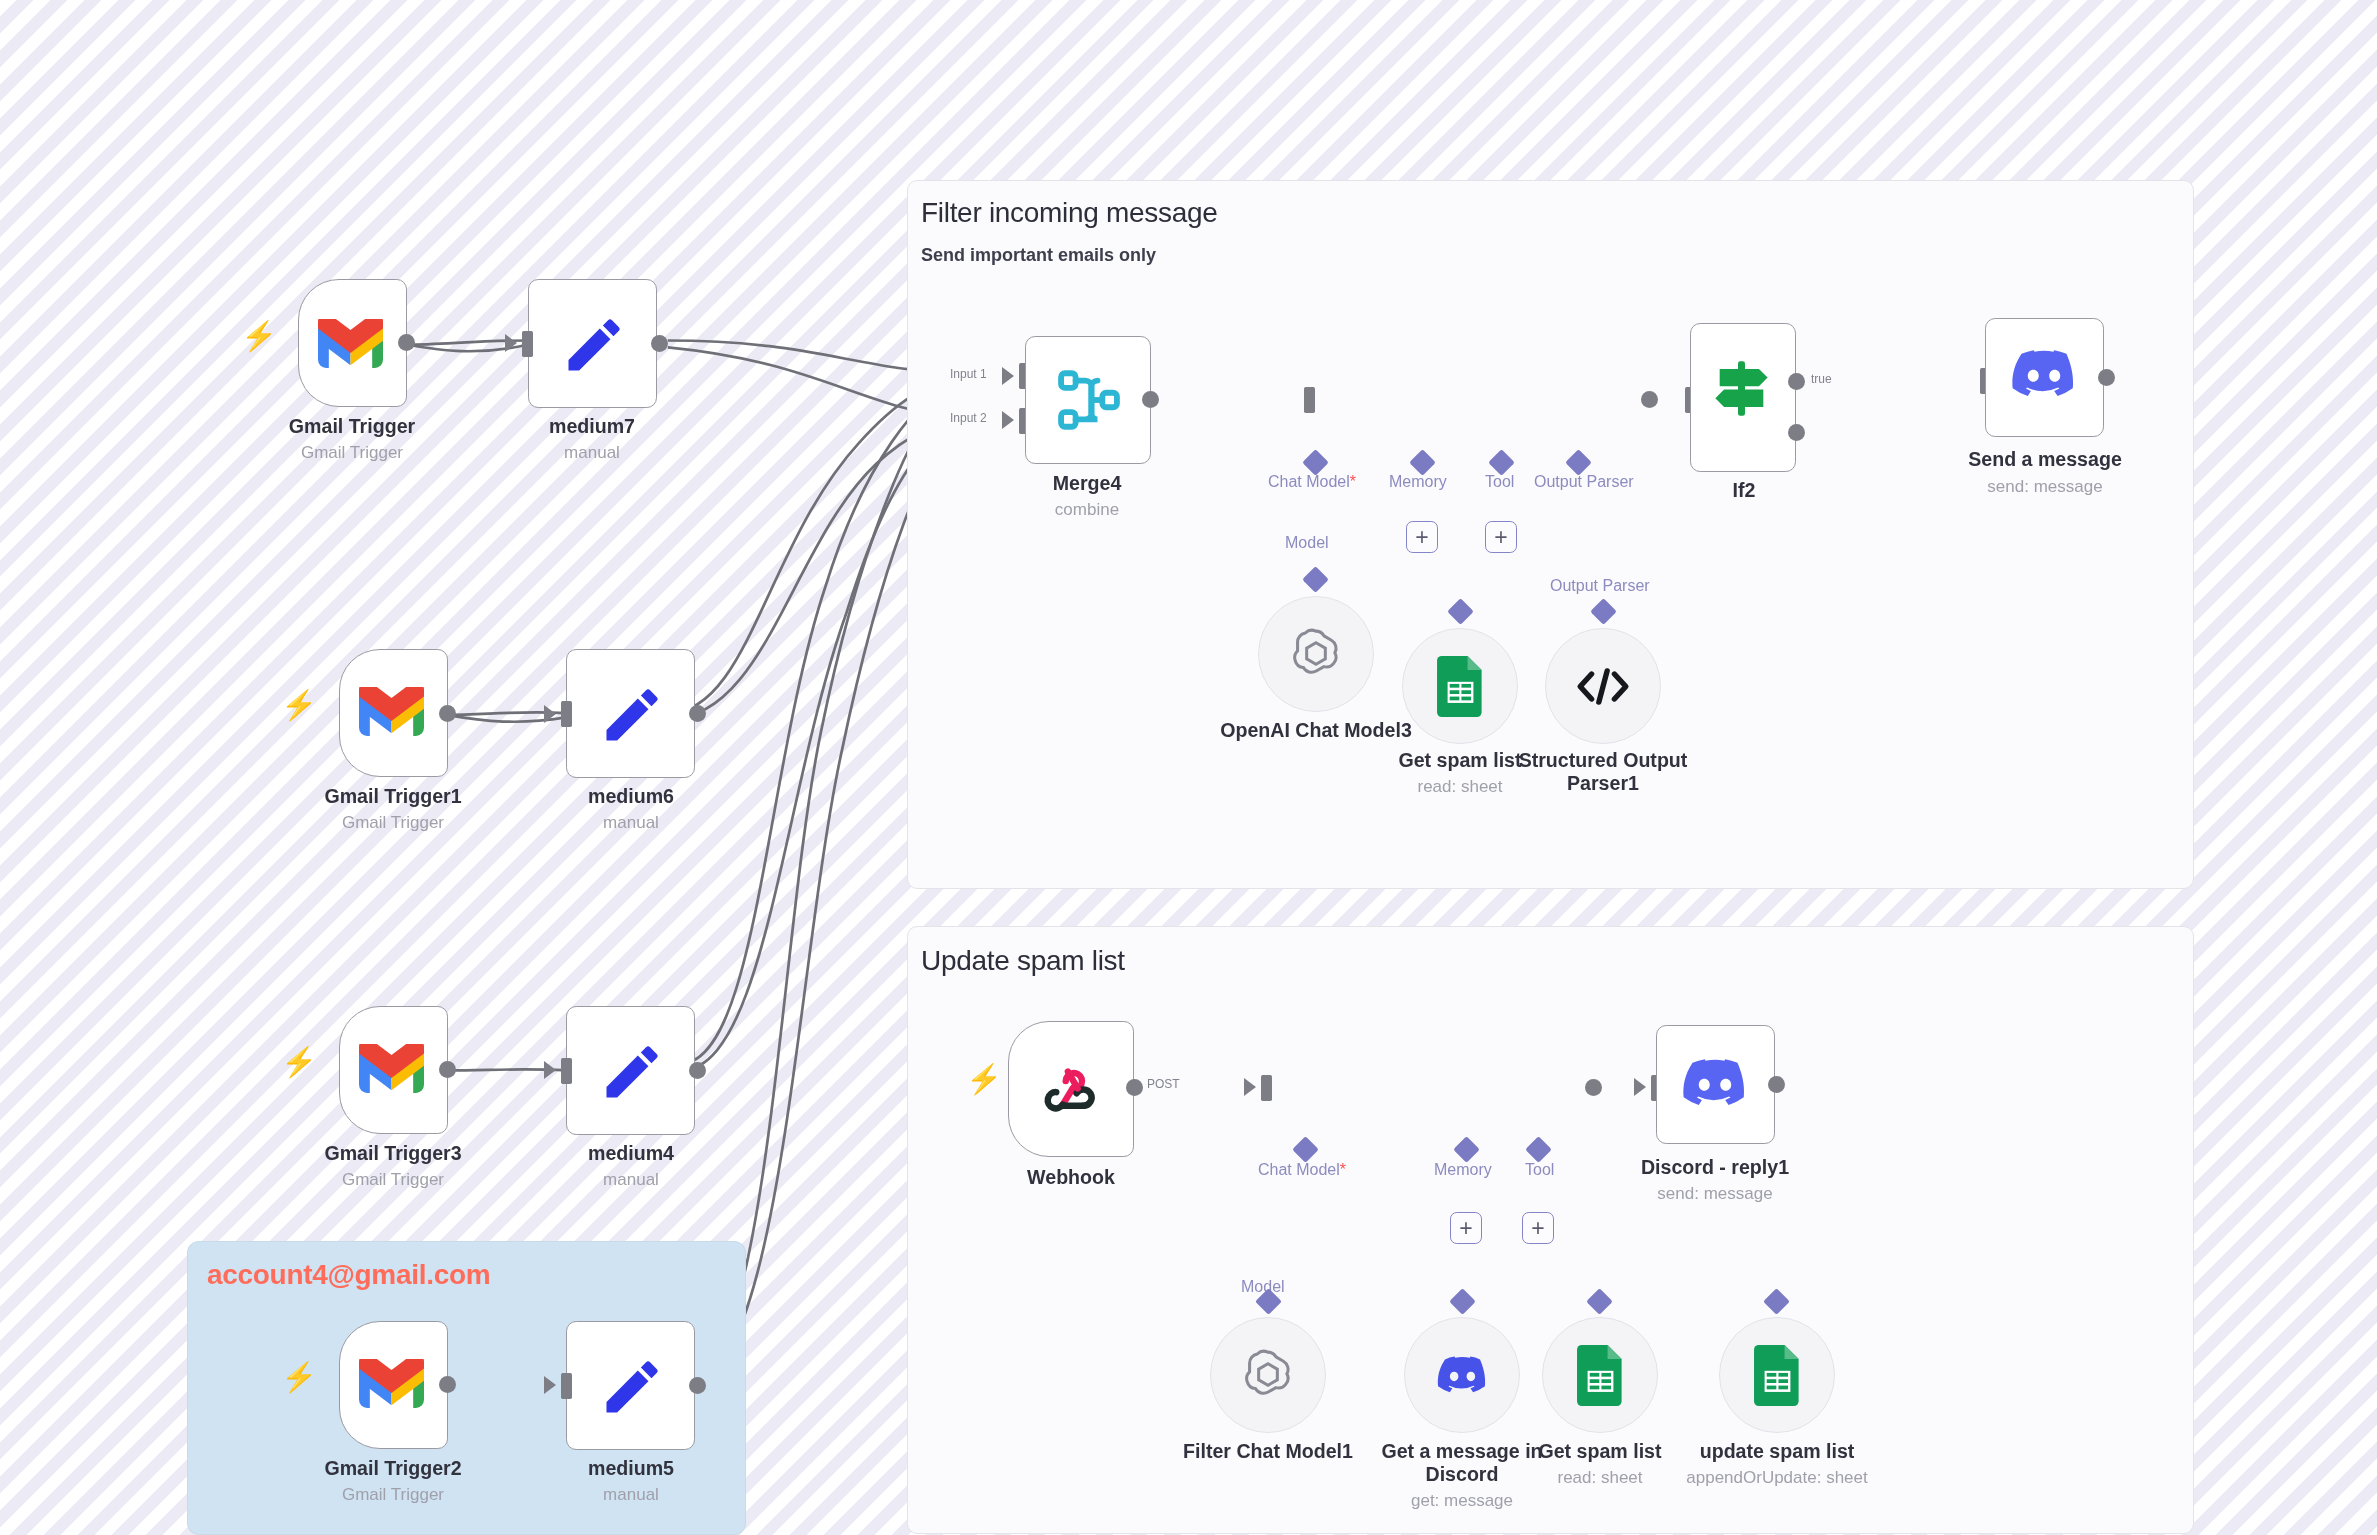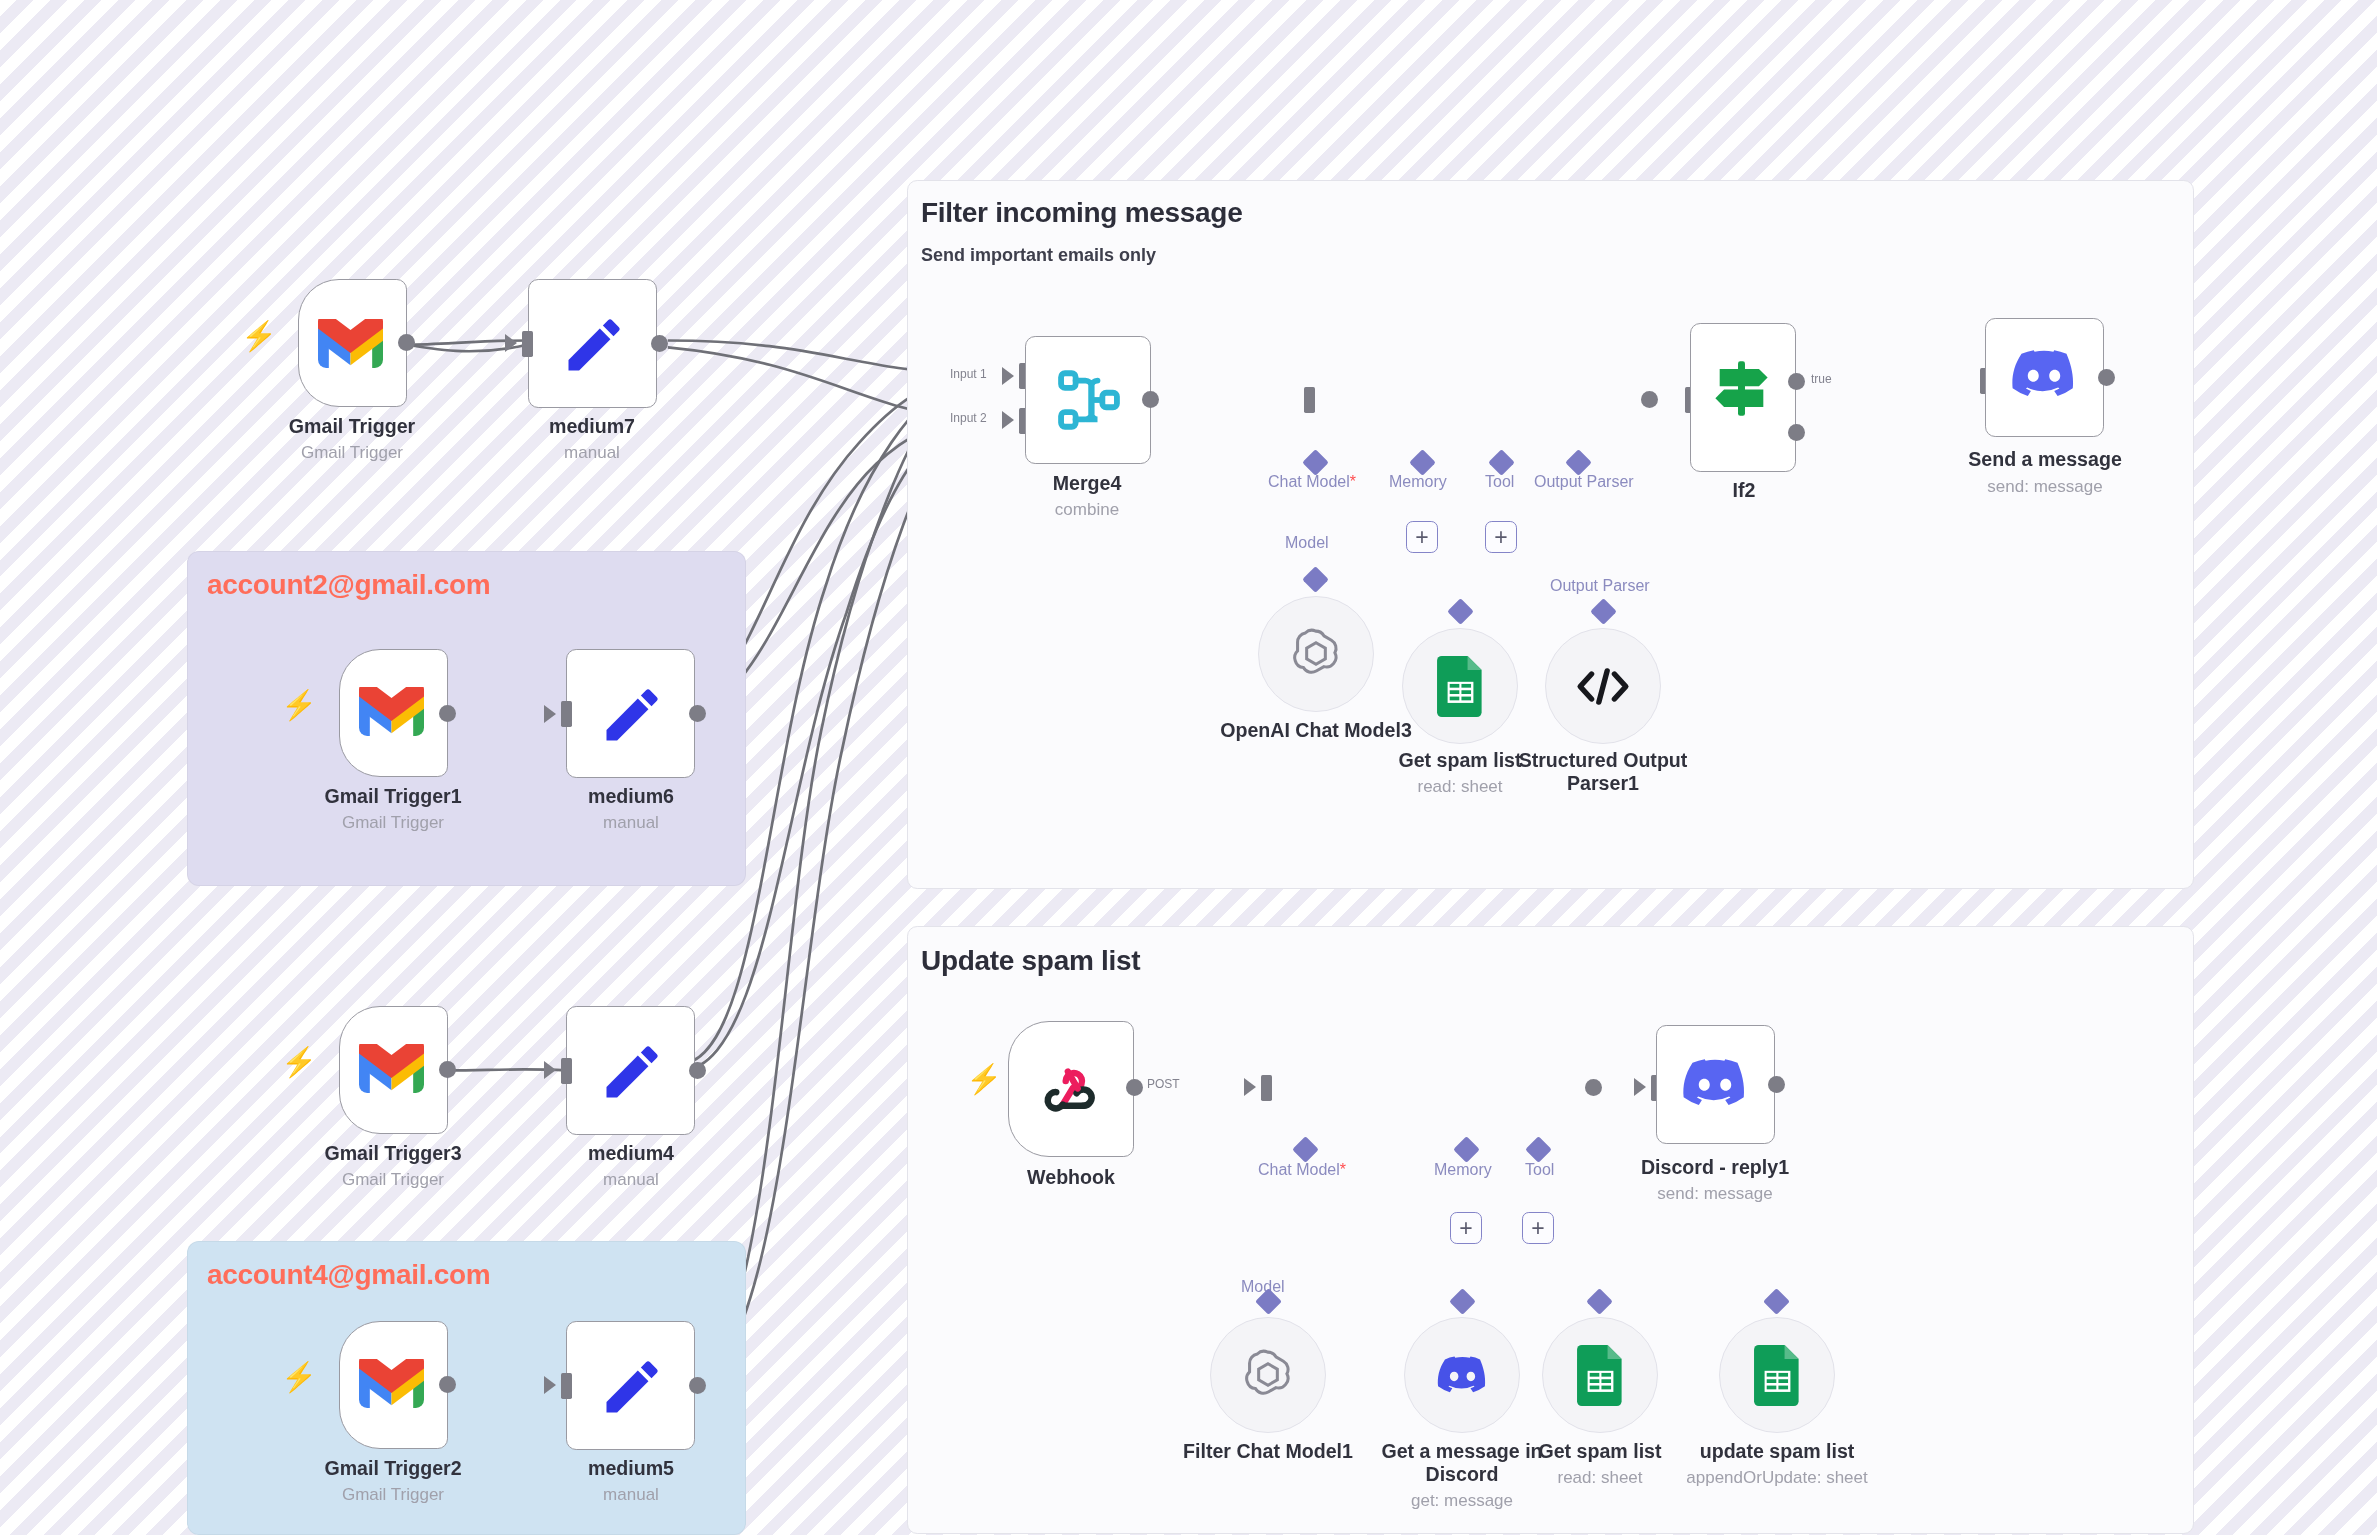--- a/index.html
+++ b/index.html
@@ -38,21 +38,21 @@
 
   
   .panel {
     position: absolute;
     background: #fbfbfd;
     border: 0.9px solid #e3e3ea;
     border-radius: 10.2px;
   }
   .panel-title {
     position: absolute;
-    font-size: 28px; font-weight: 700; color: #2d2e3a;
+    font-size: 28px; font-weight: 400; color: #2d2e3a;
     letter-spacing: -0.3px; white-space: nowrap; text-align: center;
   }
   .panel-sub {
     position: absolute;
     font-size: 18px; font-weight: 700; color: #3e3f4c;
     white-space: nowrap;
   }
 
   
   .node {
@@ -251,23 +251,20 @@
     </span>
   </div>
   <div class="port-in" style="left:522px; top:331px;"></div>
   <div class="port-arrow" style="left:505px; top:334px;"></div>
   <div class="port-dot" style="left:651px; top:335px;"></div>
   <div class="node-label" style="left:352px; top:415px;">Gmail Trigger</div>
   <div class="node-sub" style="left:352px; top:443px;">Gmail Trigger</div>
   <div class="node-label" style="left:592px; top:415px;">medium7</div>
   <div class="node-sub" style="left:592px; top:443px;">manual</div>
 
-  <div class="group" style="left:187px; top:551px; width:559px; height:335px; background:#dedcf0;">
-    <div class="group-title">account2@gmail.com</div>
-  </div>
   <div class="bolt" style="left:281px; top:691px;">⚡</div>
   <div class="node trigger" style="left:339px; top:649px; width:109px; height:128px;">
     <span class="icon-wrap" style="left:19px; top:37px;">
       <svg viewBox="0 0 48 36" width="65" height="49">
         <path d="M3 33 L3 9 L24 24 L45 9 L45 33 Z" fill="#fff"></path>
         <path d="M0 6 a6 6 0 0 1 6-6 h2 v36 H6 a6 6 0 0 1-6-6 Z" fill="#4285f4"></path>
         <path d="M48 6 a6 6 0 0 0-6-6 h-2 v36 h2 a6 6 0 0 0 6-6 Z" fill="#34a853"></path>
         <path d="M0 4 L24 22 L24 34 L0 16 Z" fill="#4285f4"></path>
         <path d="M48 4 L24 22 L24 34 L48 16 Z" fill="#fbbc04"></path>
         <path d="M0 2 a6 6 0 0 1 9.6-4.8 L24 8 L38.4-2.8 A6 6 0 0 1 48 2 L48 7 L24 25 L0 7 Z" fill="#ea4335"></path>

